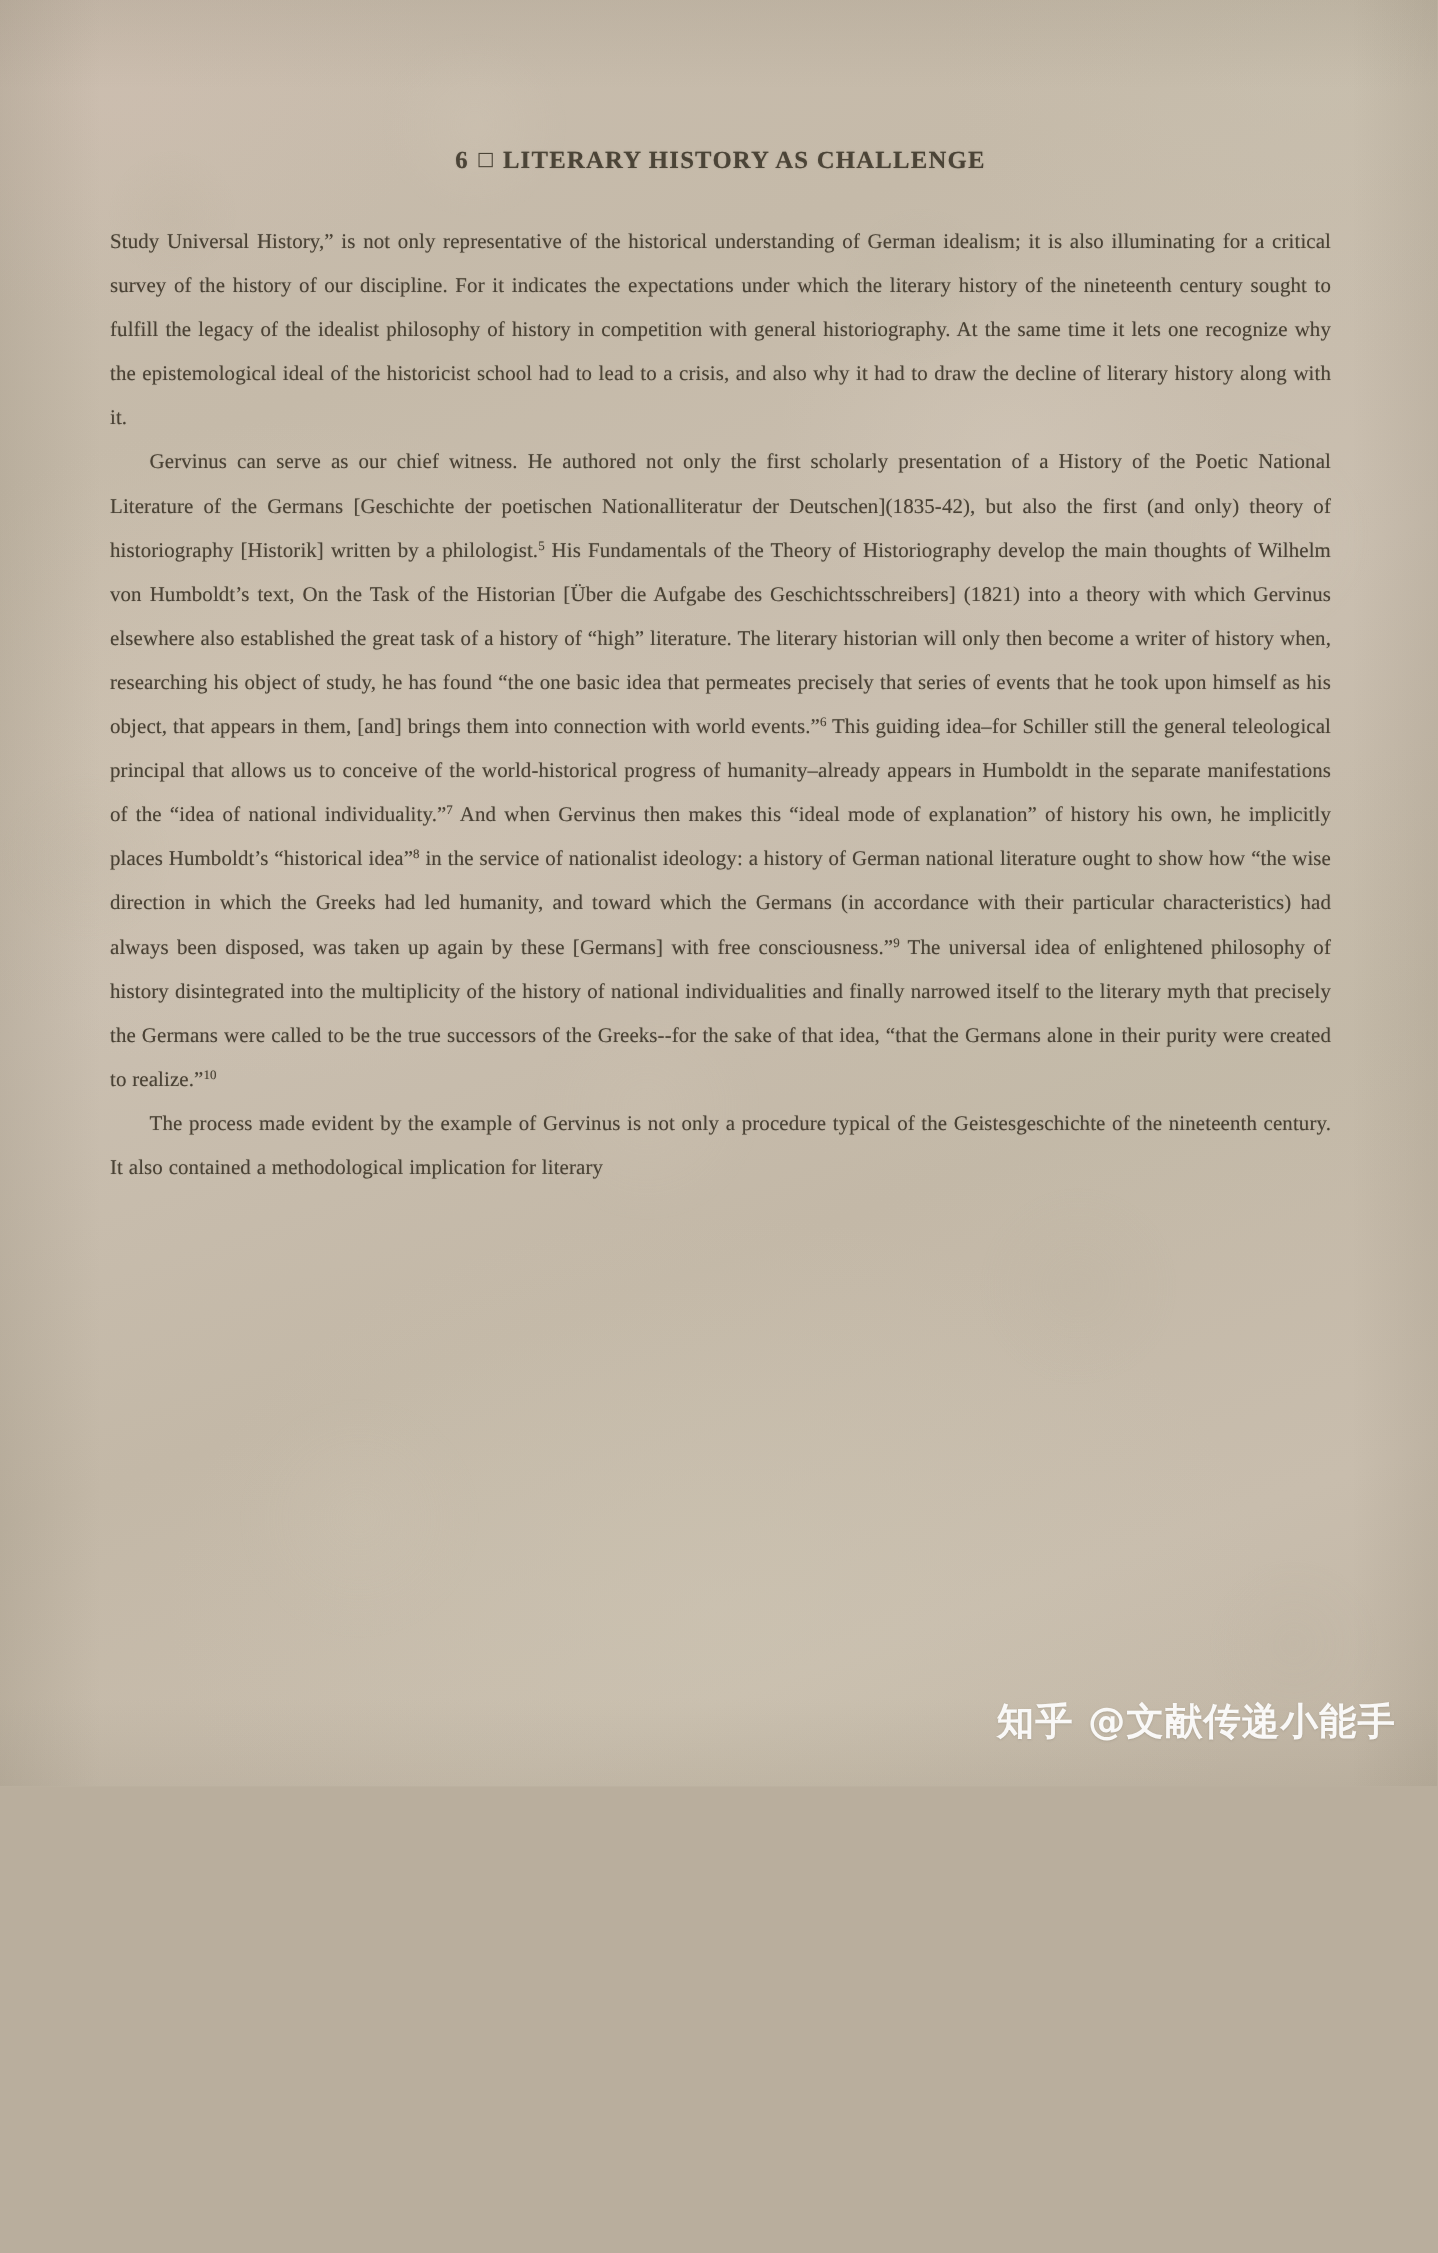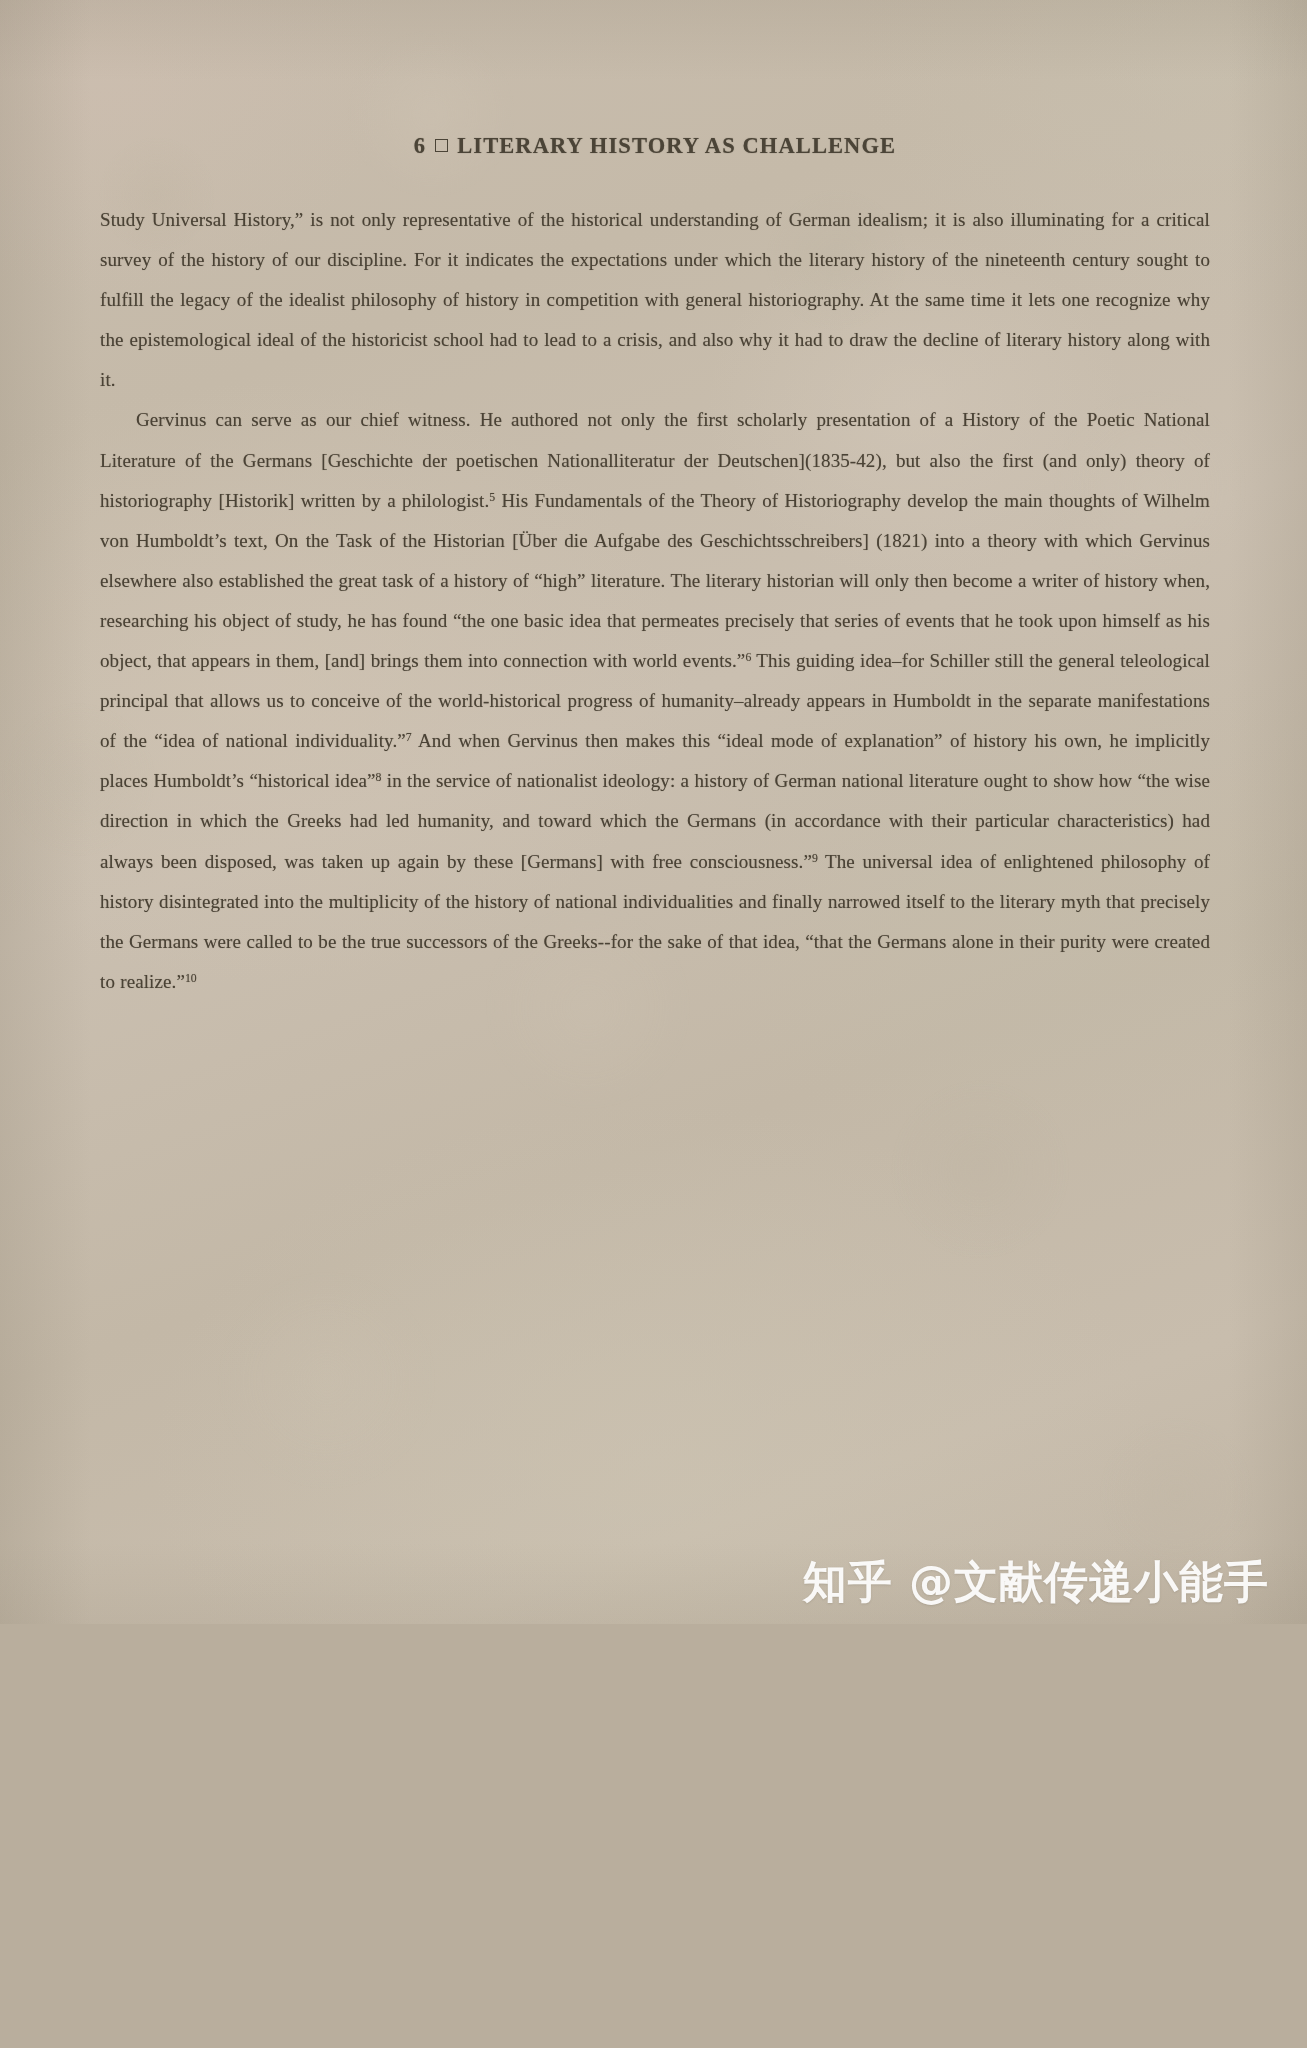--- a/index.html
+++ b/index.html
@@ -98,23 +98,23 @@
   sup {
     font-size: 0.62em;
     vertical-align: 0.48em;
     line-height: 0;
     letter-spacing: 0;
   }
 
   #watermark {
     position: absolute;
     right: 38px;
-    bottom: 12px;
+    bottom: 36px;
     font-family: "DejaVu Sans", "Liberation Sans", sans-serif;
-    font-size: 44px;
+    font-size: 34px;
     font-weight: 700;
     color: rgba(255,255,255,0.92);
     letter-spacing: 1px;
     text-shadow: 0 1px 2px rgba(120,110,95,0.25);
     white-space: nowrap;
   }
 </style>
 </head>
 <body>
 
@@ -125,19 +125,20 @@
 
   <div id="content">
 
     <div class="running-head">
       <span class="folio">6</span><span class="hd-box"></span><span>LITERARY HISTORY AS CHALLENGE</span>
     </div>
 
     <div id="prose">
         <p class="body-text para first-para"><span>Study Universal History,” is not only representative of the historical understanding of German idealism; it is also illuminating for a critical survey of the history of our discipline. For it indicates the expectations under which the literary history of the nineteenth century sought to fulfill the legacy of the idealist philosophy of history in competition with general historiography. At the same time it lets one recognize why the epistemological ideal of the historicist school had to lead to a crisis, and also why it had to draw the decline of literary history along with it.</span></p>
         <p class="body-text para indent"><span>Gervinus can serve as our chief witness. He authored not only the first scholarly presentation of a </span><span class="it">History of the Poetic National Literature of the Germans</span><span> [</span><span class="it">Geschichte der poetischen Nationalliteratur der Deutschen</span><span>](1835-42), but also the first (and only) theory of historiography [</span><span class="it">Historik</span><span>] written by a philologist.</span><sup>5</sup><span> His </span><span class="it">Fundamentals of the Theory of Historiography</span><span> develop the main thoughts of Wilhelm von Humboldt’s text, </span><span class="it">On the Task of the Historian</span><span> [</span><span class="it">Über die Aufgabe des Geschichtsschreibers</span><span>] (1821) into a theory with which Gervinus elsewhere also established the great task of a history of “high” literature. The literary historian will only then become a writer of history when, researching his object of study, he has found “the one basic idea that permeates precisely that series of events that he took upon himself as his object, that appears in them, [and] brings them into connection with world events.”</span><sup>6</sup><span> This guiding idea–for Schiller still the general teleological principal that allows us to conceive of the world-historical progress of humanity–already appears in Humboldt in the separate manifestations of the “idea of national individuality.”</span><sup>7</sup><span> And when Gervinus then makes this “ideal mode of explanation” of history his own, he implicitly places Humboldt’s “historical idea”</span><sup>8</sup><span> in the service of nationalist ideology: a history of German national literature ought to show how “the wise direction in which the Greeks had led humanity, and toward which the Germans (in accordance with their particular characteristics) had always been disposed, was taken up again by these [Germans] with free consciousness.”</span><sup>9</sup><span> The universal idea of enlightened philosophy of history disintegrated into the multiplicity of the history of national individualities and finally narrowed itself to the literary myth that precisely the Germans were called to be the true successors of the Greeks--for the sake of that idea, “that the Germans alone in their purity were created to realize.”</span><sup>10</sup></p>
+        <p class="body-text para indent"><span>The process made evident by the example of Gervinus is not only a procedure typical of the </span><span class="it">Geistesgeschichte</span><span> of the nineteenth century. It also contained a methodological implication for literary</span></p>
       </div>
 
   </div>
 
   <div id="watermark">知乎 @文献传递小能手</div>
 
 </div>
 
 </body></html>

